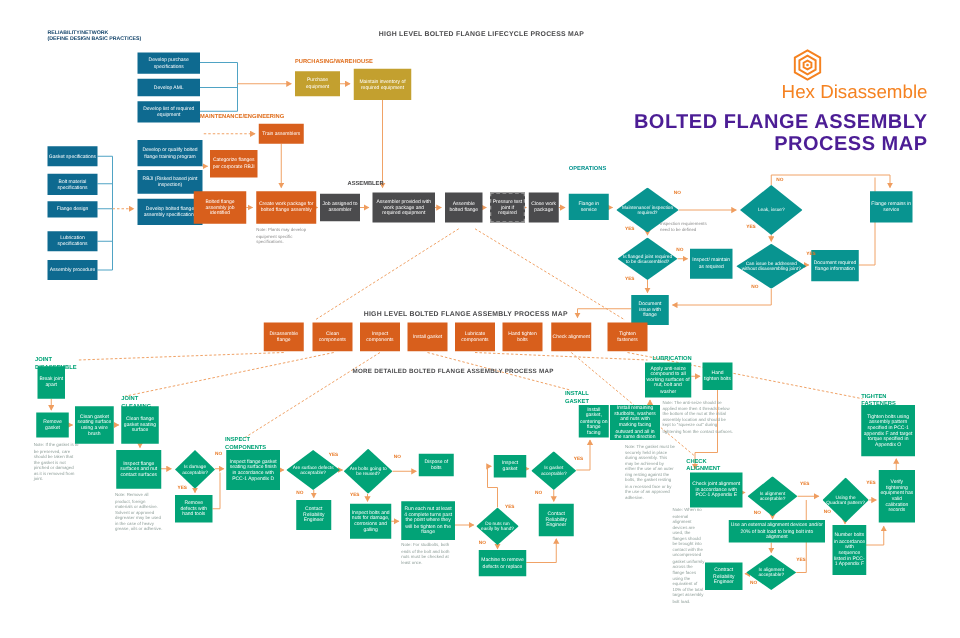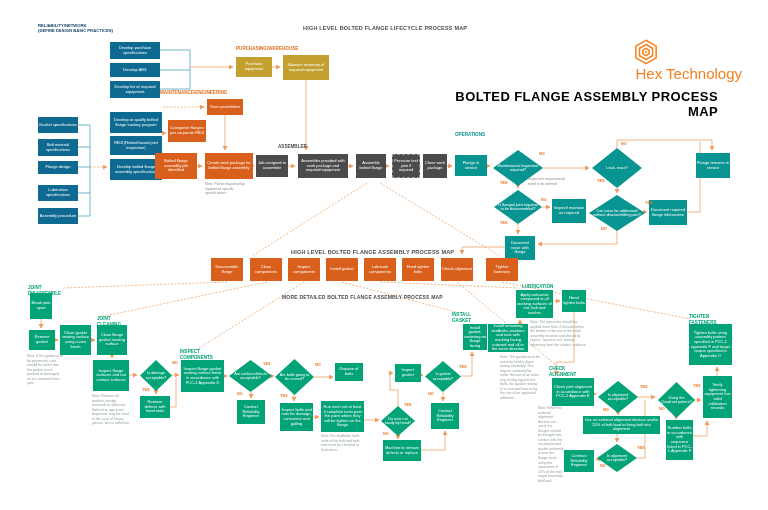--- a/index.html
+++ b/index.html
@@ -20,22 +20,22 @@
   .hd.orgc{color:#e07020;}
   .hd.darkc{color:#4b4b4d;}
   .hd.tealc{color:#089490;}
   .hd.greenc{color:#02a377;}
   .note{position:absolute;font-size:3.5px;line-height:1.3;color:#8f9e99;z-index:2;text-align:left;}
   .note.gray{color:#8c8c8c;}
   .lab{position:absolute;font-size:3.8px;font-weight:bold;color:#e87722;z-index:3;}
   .title{position:absolute;font-weight:bold;color:#4b4b4d;z-index:2;letter-spacing:.2px;}
   #brand-name{position:absolute;left:592px;top:65px;width:150px;text-align:right;
       font-size:15px;color:#f58220;z-index:2;}
-  #map-title{position:absolute;left:424px;top:89px;width:294px;text-align:right;font-weight:bold;
-      font-size:13px;color:#000000;letter-spacing:.4px;z-index:2;}
+  #map-title{position:absolute;left:448px;top:89px;width:294px;text-align:right;font-weight:bold;
+      font-size:16px;color:#4c1d95;letter-spacing:.4px;z-index:2;}
   svg.wires{position:absolute;left:0;top:0;z-index:1;}
   .w{stroke:#f0a266;stroke-width:.8;fill:none;}
   .wd{stroke:#f0a266;stroke-width:.8;fill:none;stroke-dasharray:2 1.6;}
   .wb{stroke:#4fa3c4;stroke-width:.8;fill:none;}
 </style>
 </head>
 <body>
 
 <div id="stage">
 
@@ -125,21 +125,21 @@
   <div class="title" style="left:291px;top:249px;font-size:5.5px">HIGH LEVEL BOLTED FLANGE ASSEMBLY PROCESS MAP</div>
   <div class="title" style="left:282px;top:294px;font-size:5px">MORE DETAILED BOLTED FLANGE ASSEMBLY PROCESS MAP</div>
   <svg style="position:absolute;left:633px;top:39px;z-index:2" width="26" height="26" viewBox="0 0 40 40">
     <g stroke="#f58220" fill="none" stroke-width="2.4">
       <polygon points="20,2 35.6,11 35.6,29 20,38 4.4,29 4.4,11"></polygon>
       <polygon points="20,8.5 30,14.2 30,25.8 20,31.5 10,25.8 10,14.2"></polygon>
       <polygon points="20,14.5 24.8,17.2 24.8,22.8 20,25.5 15.2,22.8 15.2,17.2"></polygon>
       <circle cx="20" cy="20" r="1.6" fill="#f58220" stroke="none"></circle>
     </g>
   </svg>
-  <div id="brand-name">Hex Technology</div>
+  <div id="brand-name">Hex Disassemble</div>
   <div id="map-title">BOLTED FLANGE ASSEMBLY PROCESS MAP</div>
 
   <div class="hd navy" style="left:38px;top:23px">RELIABILITY/NETWORK</div>
   <div class="hd navy" style="left:38px;top:28px">(DEFINE DESIGN BASIC PRACTICES)</div>
   <div class="hd orgc" style="left:236px;top:46px">PURCHASING/WAREHOUSE</div>
   <div class="hd orgc" style="left:160px;top:90px">MAINTENANCE/ENGINEERING</div>
   <div class="hd darkc" style="left:278px;top:144px">ASSEMBLER</div>
   <div class="hd tealc" style="left:455px;top:132px">OPERATIONS</div>
   <div class="hd greenc" style="left:28px;top:285px;width:30px">JOINT DISASSEMBLE</div>
   <div class="hd greenc" style="left:97px;top:316px;width:26px">JOINT CLEANING</div>

